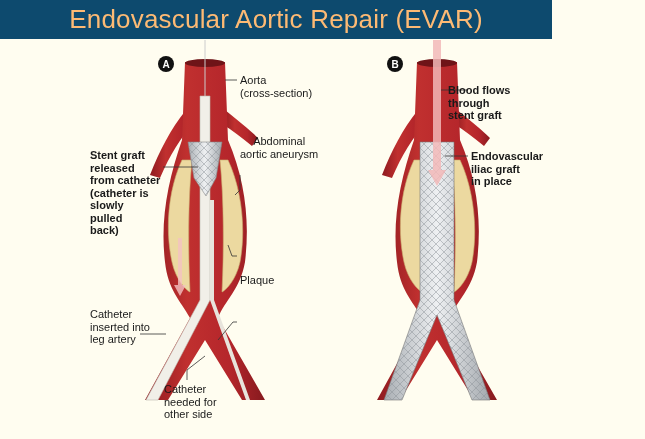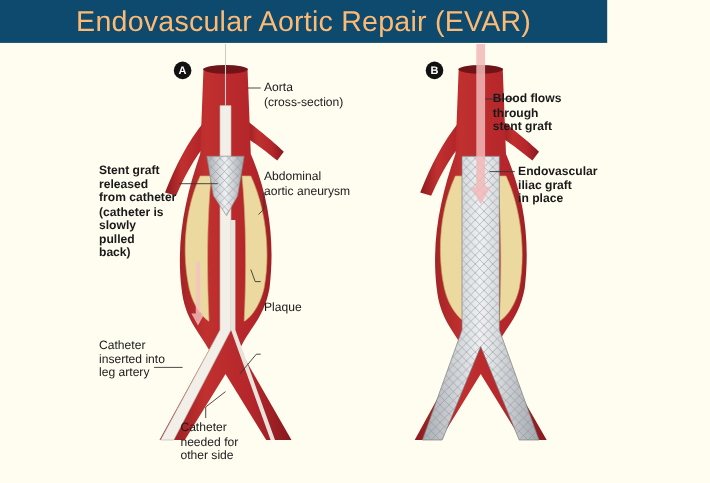--- a/index.html
+++ b/index.html
@@ -97,21 +97,21 @@
 
   <div class="lbl" style="left:240px;top:35px;">Aorta
 (cross-section)</div>
   <div class="lbl bold" style="left:90px;top:110px;">Stent graft
 released
 from catheter
 (catheter is
 slowly
 pulled
 back)</div>
-  <div class="lbl" style="left:240px;top:116px;">Abdominal
+  <div class="lbl" style="left:240px;top:96px;text-align:center;">Abdominal
 aortic aneurysm</div>
   <div class="lbl" style="left:240px;top:235px;">Plaque</div>
   <div class="lbl" style="left:90px;top:269px;">Catheter
 inserted into
 leg artery</div>
   <div class="lbl" style="left:164px;top:344px;">Catheter
 needed for
 other side</div>
 
   <div class="lbl bold" style="left:448px;top:45px;">Blood flows

